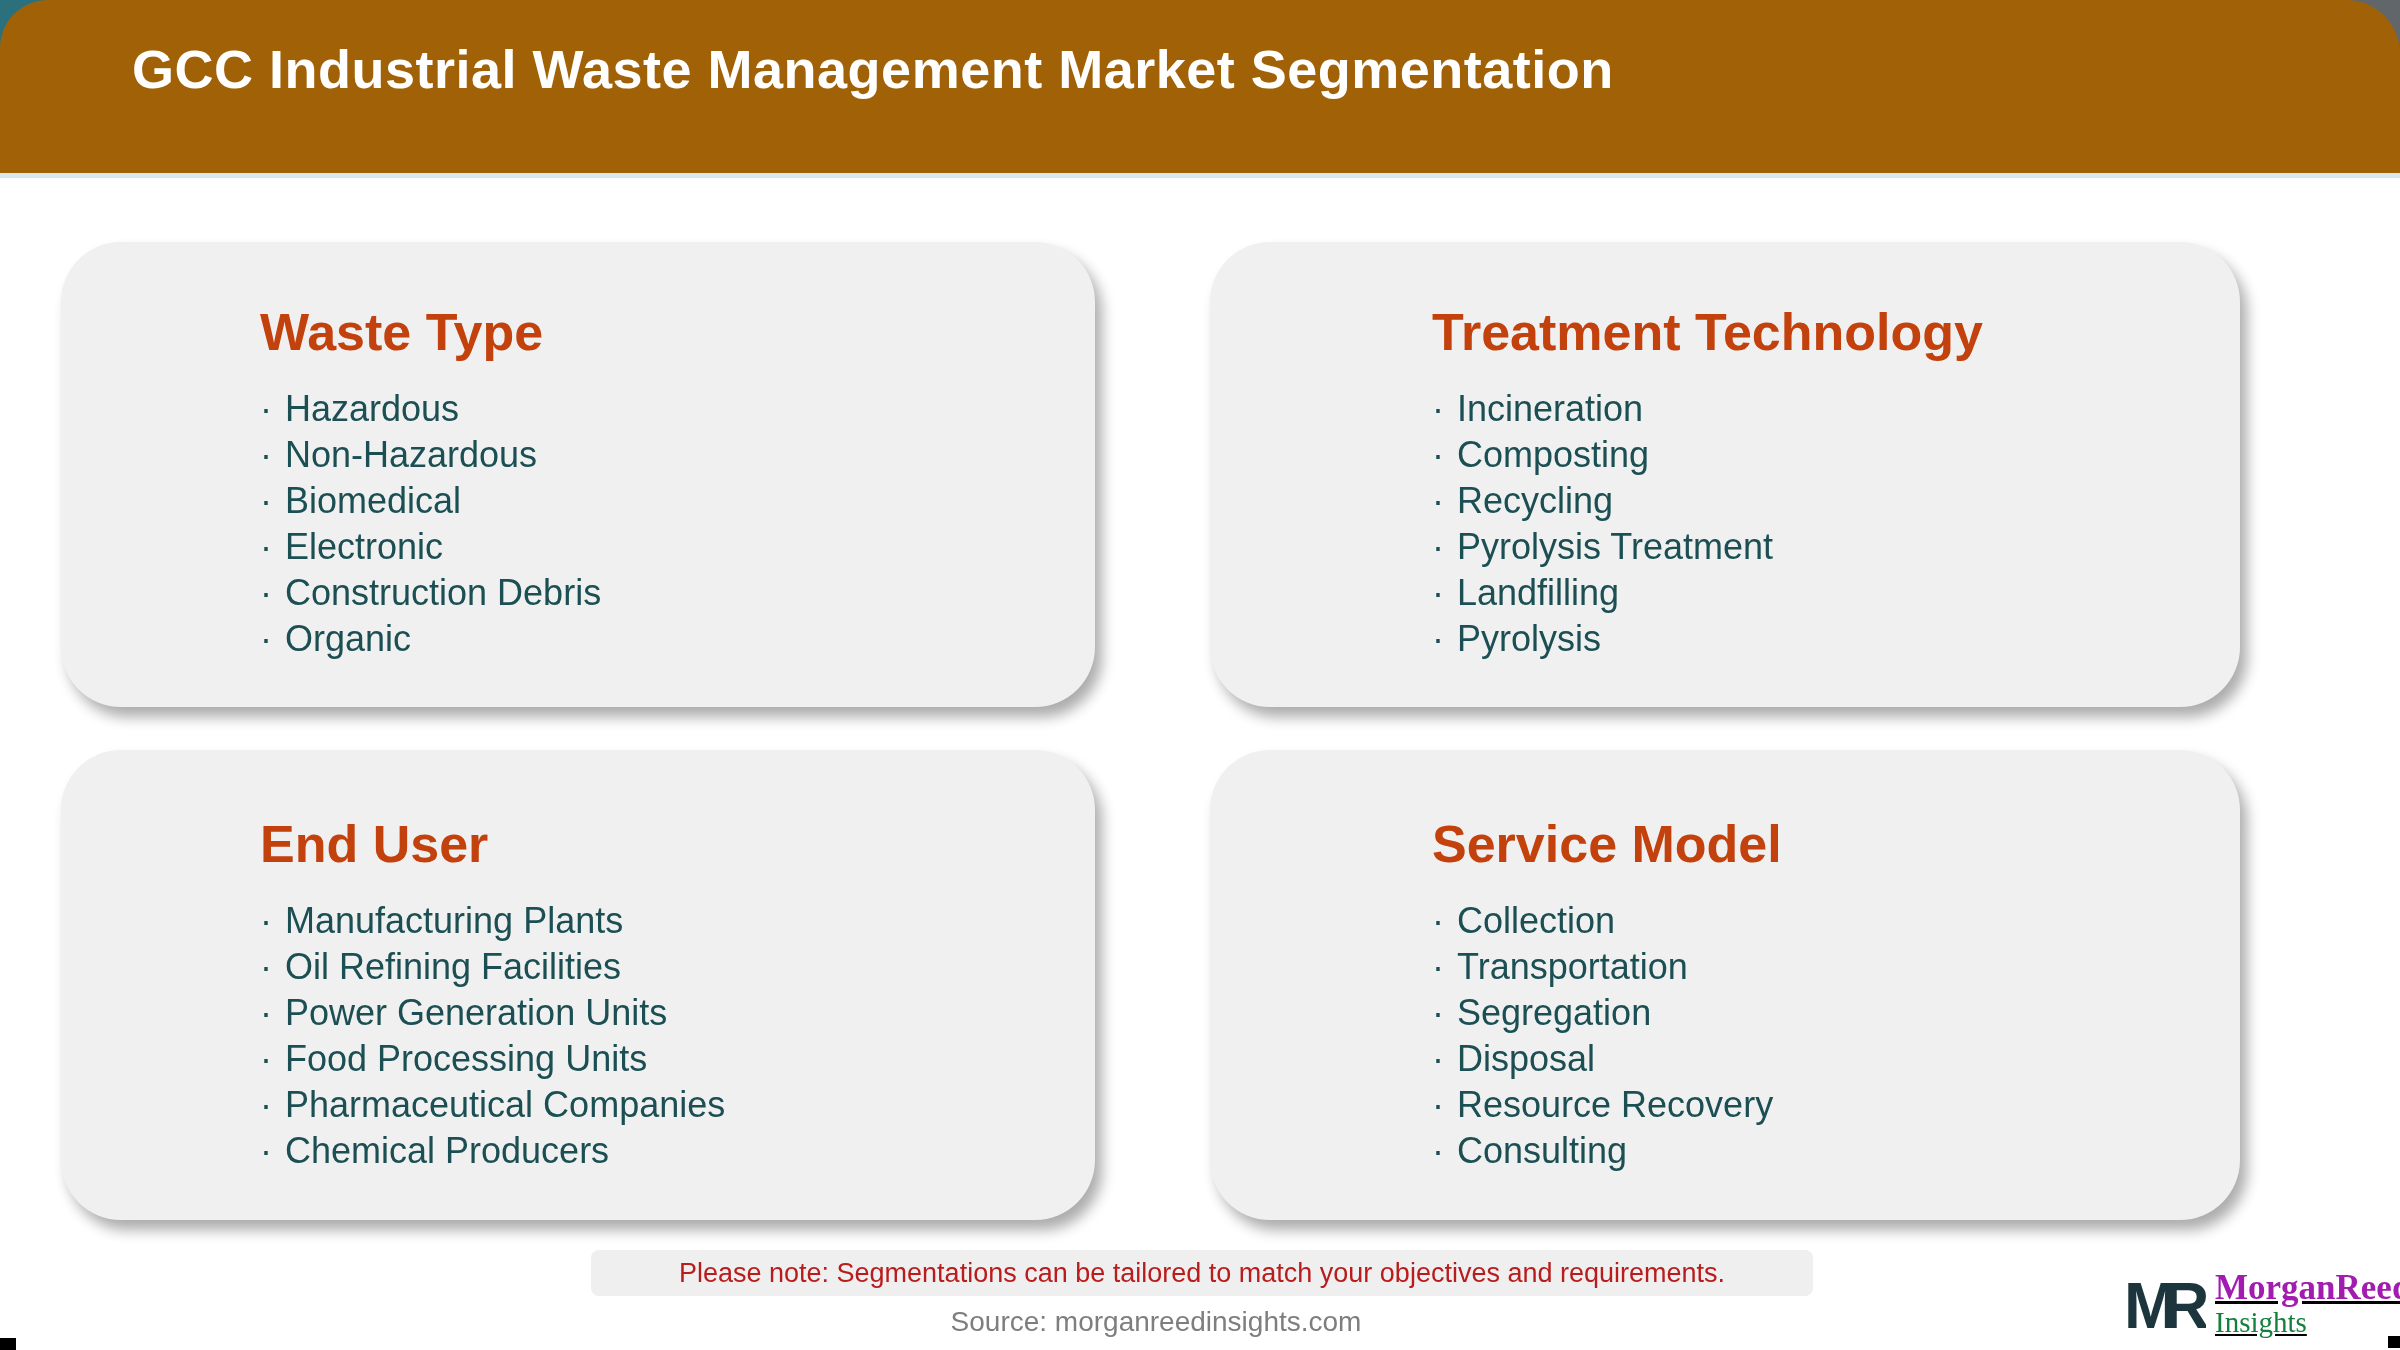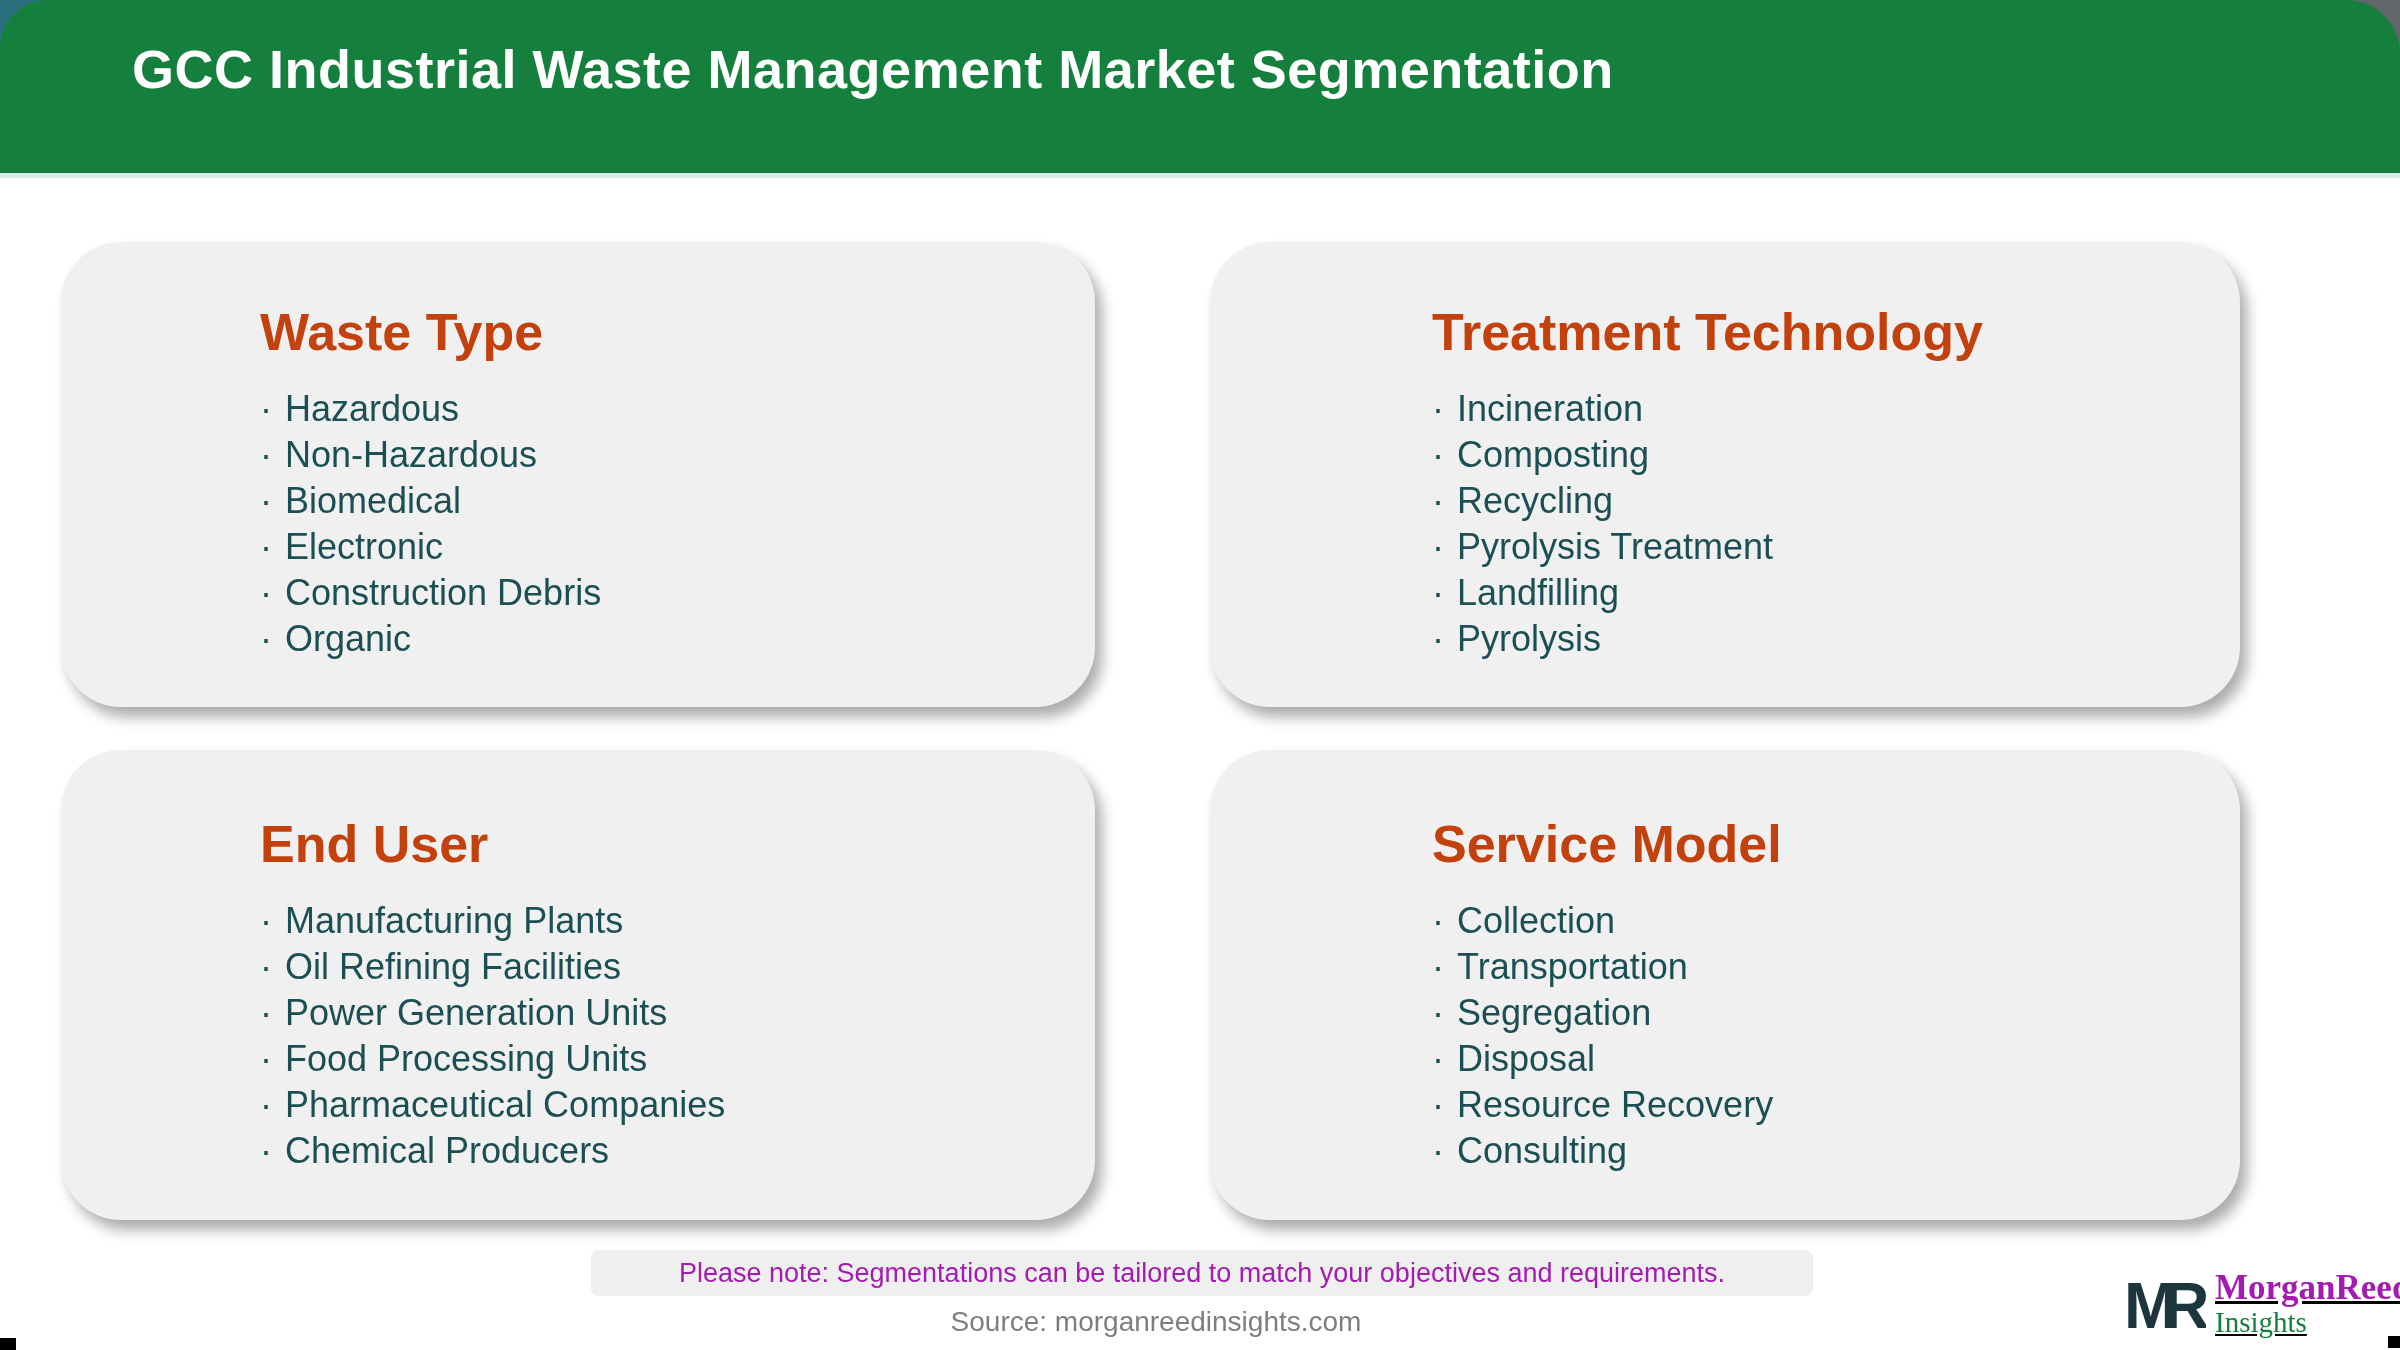--- a/index.html
+++ b/index.html
@@ -9,21 +9,21 @@
     font-family:"Liberation Sans", sans-serif;
     position:relative;
     overflow:hidden;
   }
   
   .corner-cut{position:absolute;top:0;width:66px;height:66px;z-index:0;}
   .corner-cut.left{left:0;background:#2b717d;}
   .corner-cut.right{left:2334px;background:#60666a;}
   .header-bar{
     position:absolute;left:0;top:0;width:2400px;height:173px;
-    background:#15803d;
+    background:#a16207;
     border-top-left-radius:48px;border-top-right-radius:54px;
     z-index:1;
   }
   .header-underline{
     position:absolute;left:0;top:173px;width:2400px;height:5px;
     background:#d8e9ec;z-index:1;
   }
   .page-title{
     position:absolute;left:132px;top:38px;
     font-size:54px;font-weight:700;color:#ffffff;
@@ -55,21 +55,21 @@
   .card-list .bullet{
     display:inline-block;margin-right:13px;color:#1b4f53;
   }
   
   .note-banner{
     position:absolute;left:591px;top:1250px;width:1222px;height:46px;
     background:#efefef;border-radius:8px;
     display:flex;align-items:center;justify-content:center;
   }
   .note-text{
-    font-size:27px;color:#a21caf;white-space:nowrap;text-align:center;
+    font-size:27px;color:#b91c1c;white-space:nowrap;text-align:center;
   }
   .source-line{
     position:absolute;left:0;top:1306px;width:2312px;
     text-align:center;
   }
   .source-text{font-size:28px;color:#7e7e7e;}
   
   .logo{
     position:absolute;left:2128px;top:1270px;
     display:flex;align-items:center;text-decoration:underline;

